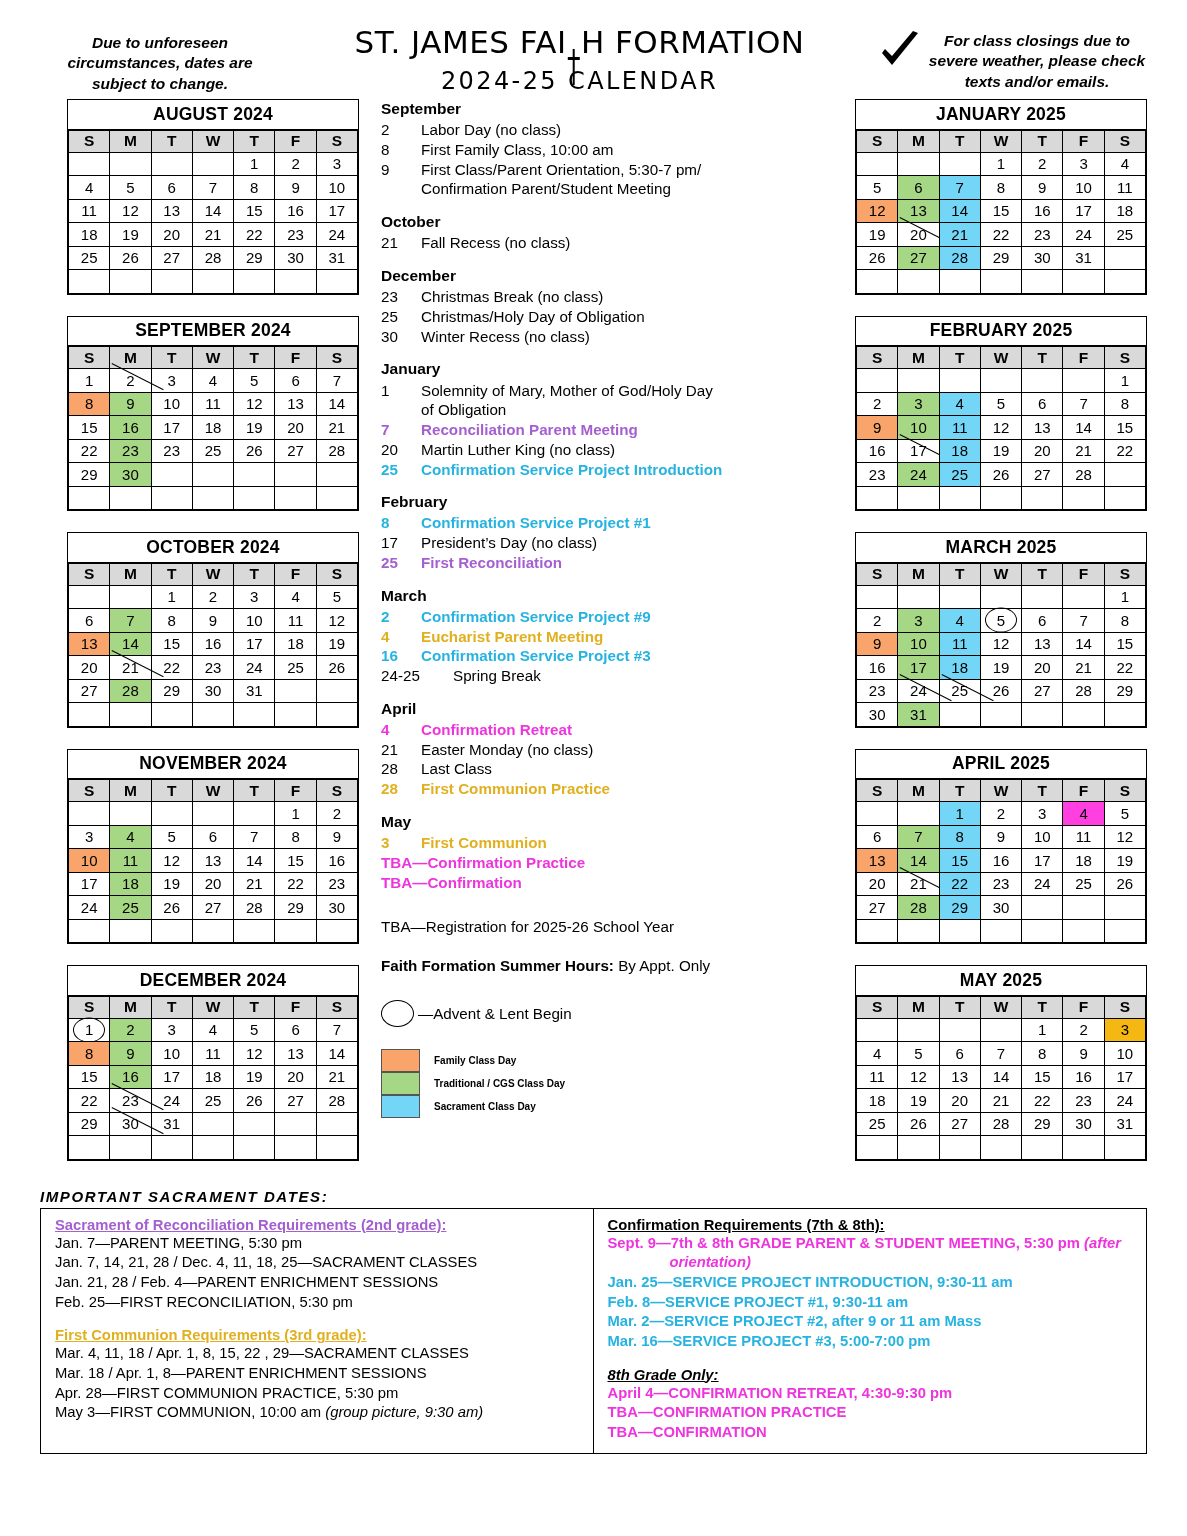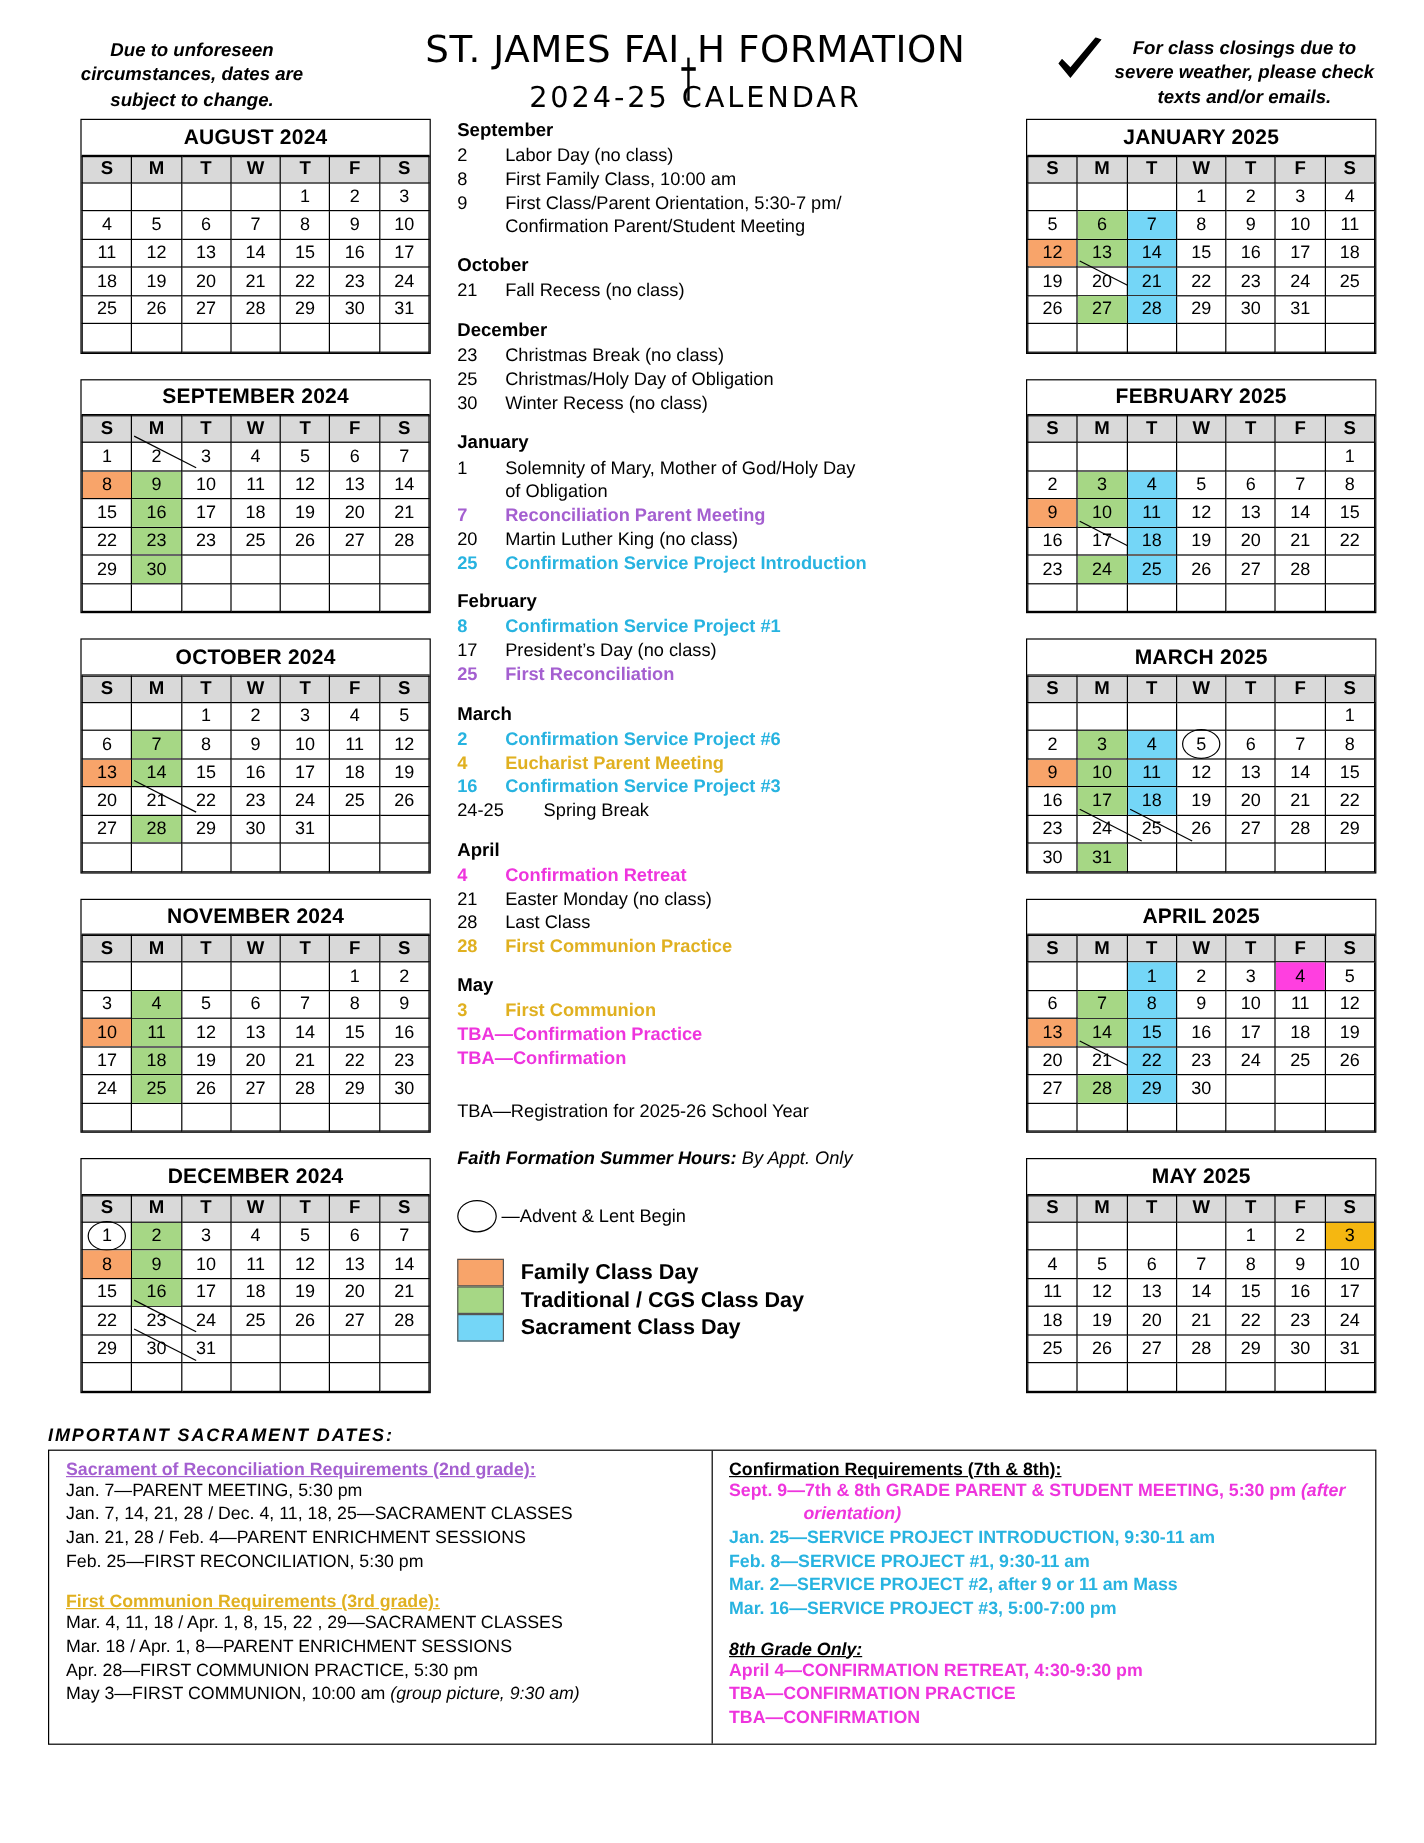--- a/index.html
+++ b/index.html
@@ -68,30 +68,30 @@
   .ev-row{display:flex;align-items:flex-start;}
   .ev-day{flex:0 0 40px;}
   .ev-day.wide{flex:0 0 72px;}
   .ev-text{flex:1;}
   .ev-cont{padding-left:40px;}
   .c-purple{color:#A45FD0;font-weight:bold;}
   .c-cyan{color:#27B3E0;font-weight:bold;}
   .c-gold{color:#E0B020;font-weight:bold;}
   .c-magenta{color:#EE34DD;font-weight:bold;}
   .ev-plain-row{margin-top:4px;}
-  .summer{font-style:italic;font-size:15.2px;margin-top:22px;}
+  .summer{font-size:15.2px;margin-top:22px;}
   .summer b{font-weight:bold;}
 
   .legend-circle-row{display:flex;align-items:center;gap:0px;margin-top:26px;}
   .leg-circle{width:31px;height:25px;border:1.6px solid #000;border-radius:50%;}
   .legend-circle-label{font-size:15.2px;margin-left:4px;}
   .legend-boxes{margin-top:22px;}
   .legend-row{display:flex;align-items:center;}
   .leg-swatch{width:39px;height:23px;border:1px solid #555;box-sizing:border-box;}
-  .leg-label{font-weight:bold;font-size:18px;margin-left:14px;}
+  .leg-label{font-weight:bold;font-size:10px;margin-left:14px;}
 
   
   .bottom-heading{text-align:left;font-style:italic;font-weight:bold;font-size:15px;letter-spacing:1.6px;margin:6px 0 3px;}
   .bottom-wrap{padding:0 40px;box-sizing:border-box;}
   .bottom-box{border:1.5px solid #000;display:flex;}
   .bb-left{width:50%;box-sizing:border-box;padding:8px 10px 10px 14px;border-right:1.5px solid #000;}
   .bb-right{width:50%;box-sizing:border-box;padding:8px 10px 10px 14px;}
   .bb-head{font-weight:bold;text-decoration:underline;font-size:14.8px;margin-bottom:1px;}
   .bb-line{font-size:14.8px;line-height:1.33;}
   .bb-gap{height:15px;}
@@ -547,21 +547,21 @@
             <div class="ev-day">17</div>
             <div class="ev-text">President’s Day (no class)</div>
           </div>
           <div class="ev-row c-purple">
             <div class="ev-day">25</div>
             <div class="ev-text">First Reconciliation</div>
           </div>
           <div class="ev-month">March</div>
           <div class="ev-row c-cyan">
             <div class="ev-day">2</div>
-            <div class="ev-text">Confirmation Service Project #6</div>
+            <div class="ev-text">Confirmation Service Project #9</div>
           </div>
           <div class="ev-row c-gold">
             <div class="ev-day">4</div>
             <div class="ev-text"> Eucharist Parent Meeting</div>
           </div>
           <div class="ev-row c-cyan">
             <div class="ev-day">16</div>
             <div class="ev-text">Confirmation Service Project #3</div>
           </div>
           <div class="ev-row ">

